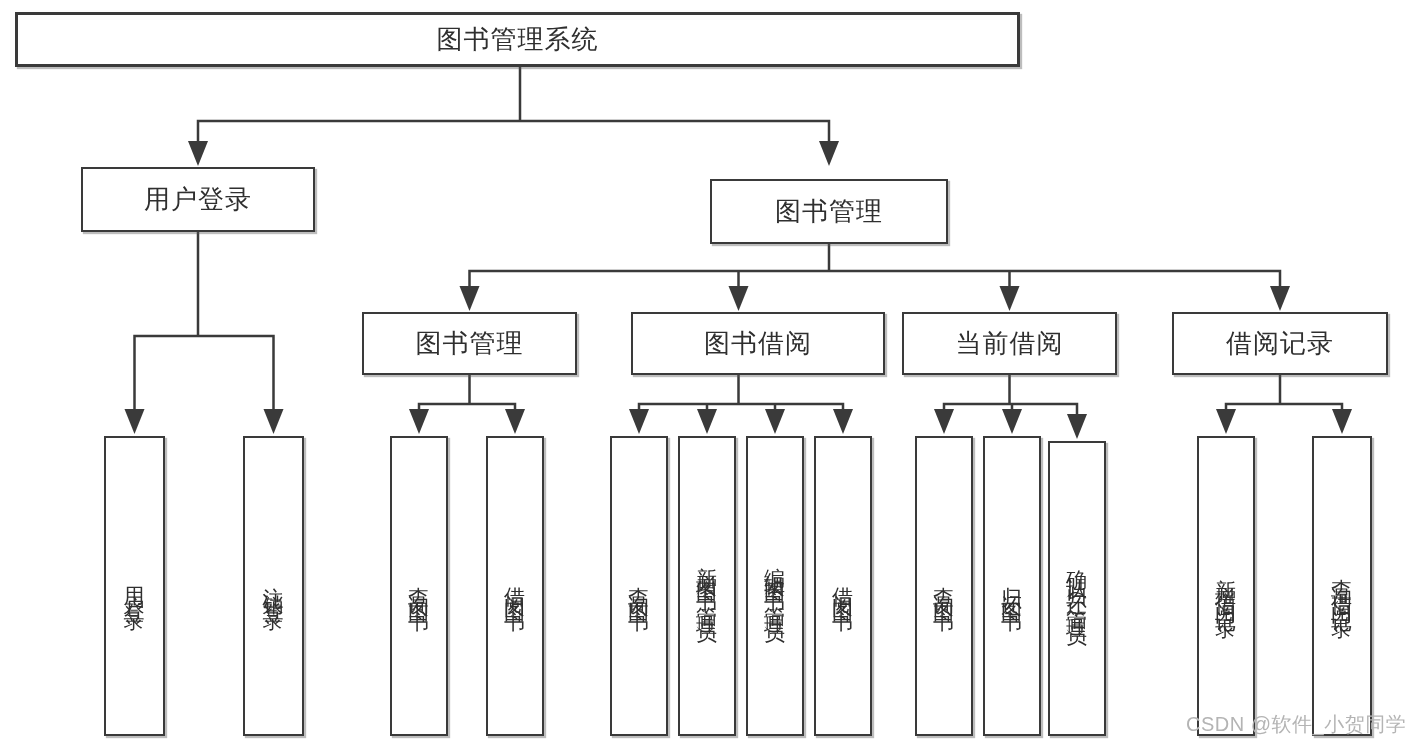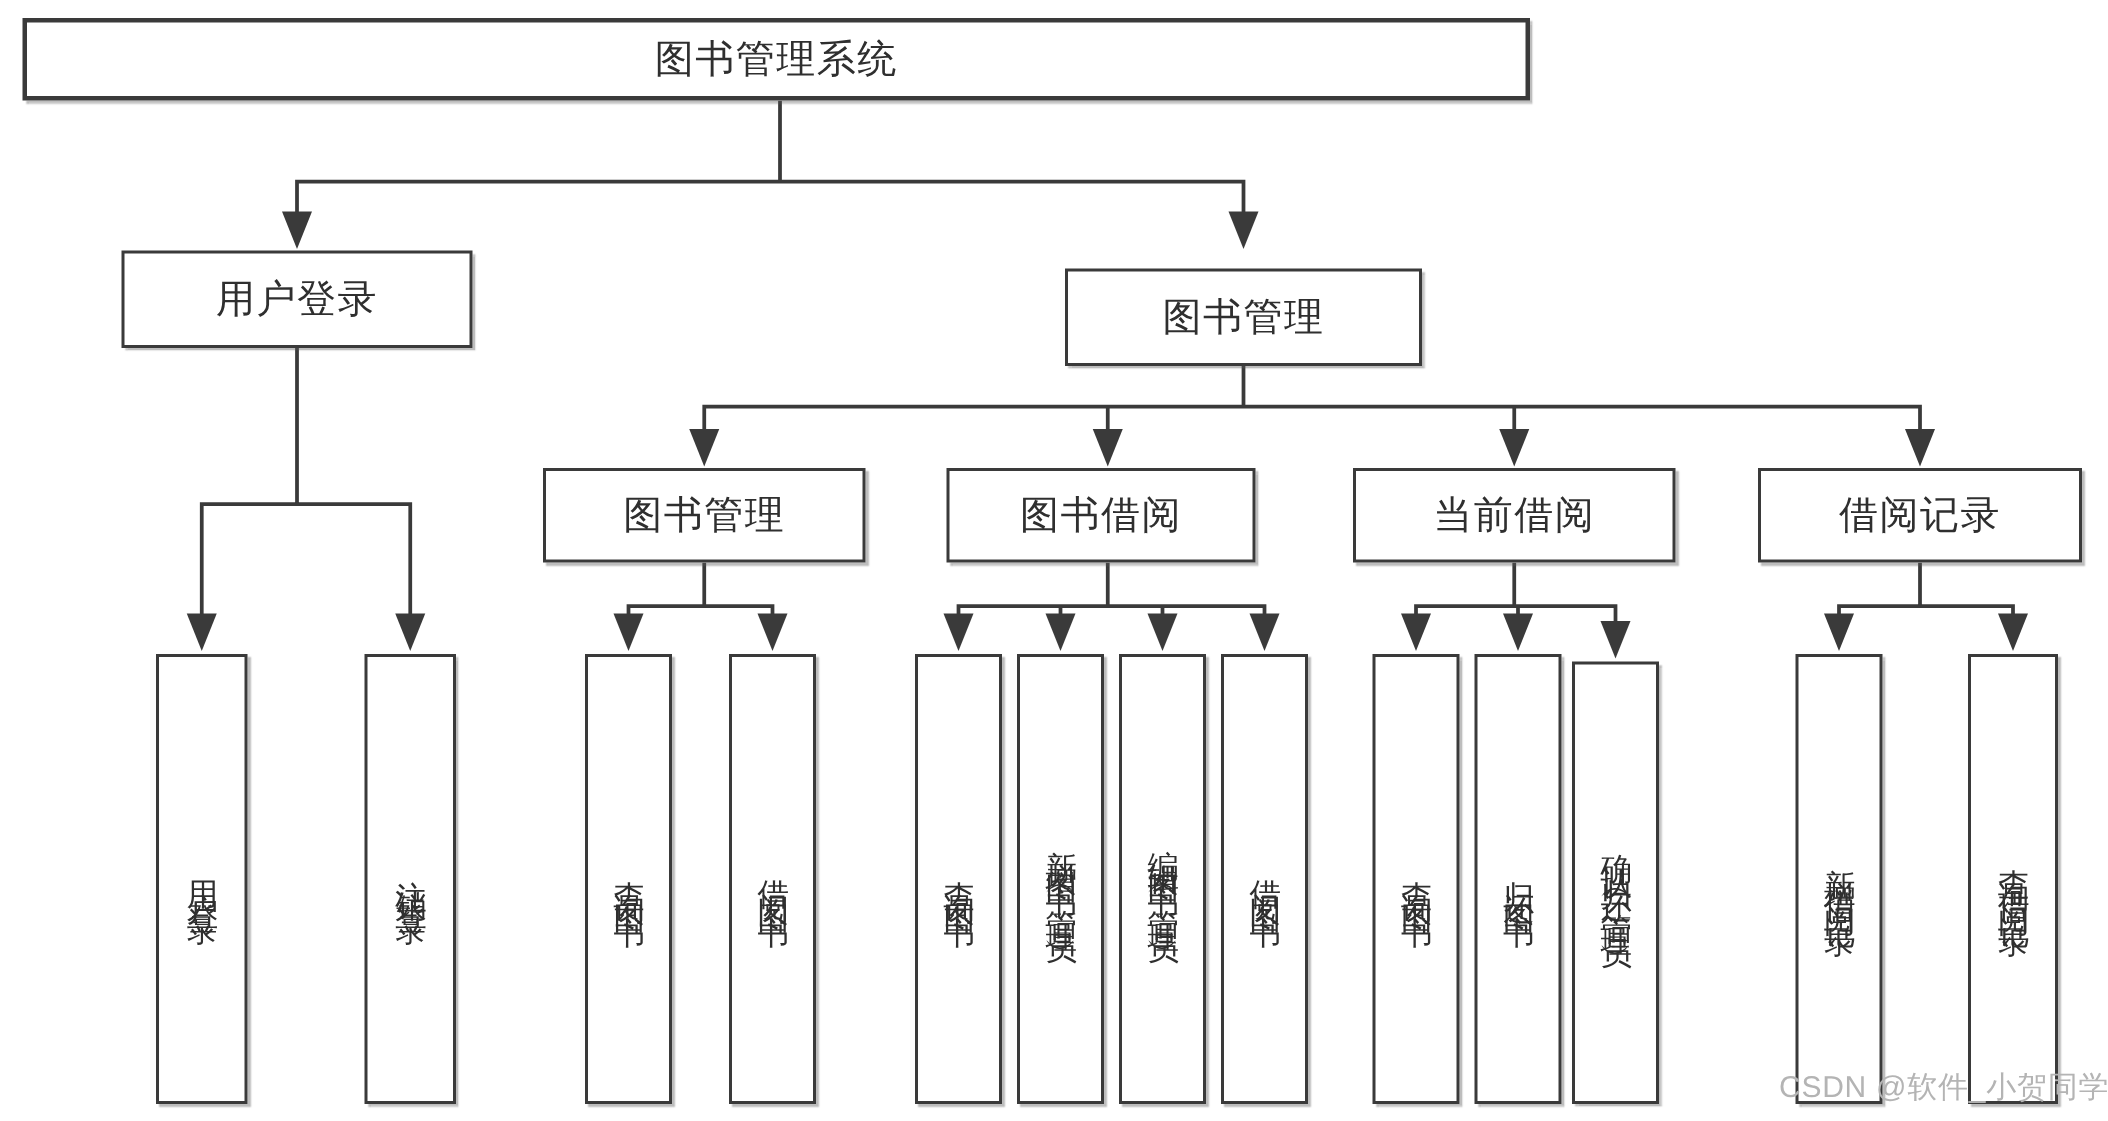--- a/index.html
+++ b/index.html
@@ -82,21 +82,21 @@
   <div class="box h" style="left:81px;top:167px;width:234px;height:65px;">
     <span class="label">用户登录</span>
   </div>
   <div class="box h" style="left:710px;top:179px;width:238px;height:65px;">
     <span class="label">图书管理</span>
   </div>
 
   <div class="box h" style="left:362px;top:312px;width:215px;height:63px;">
     <span class="label">图书管理</span>
   </div>
-  <div class="box h" style="left:631px;top:312px;width:206px;height:63px;">
+  <div class="box h" style="left:631px;top:312px;width:254px;height:63px;">
     <span class="label">图书借阅</span>
   </div>
   <div class="box h" style="left:902px;top:312px;width:215px;height:63px;text-align:center;">
     <span class="label">当前借阅</span>
   </div>
   <div class="box h" style="left:1172px;top:312px;width:216px;height:63px;">
     <span class="label">借阅记录</span>
   </div>
 
   <div class="box v" style="left:104px;top:436px;width:61px;height:300px;">

